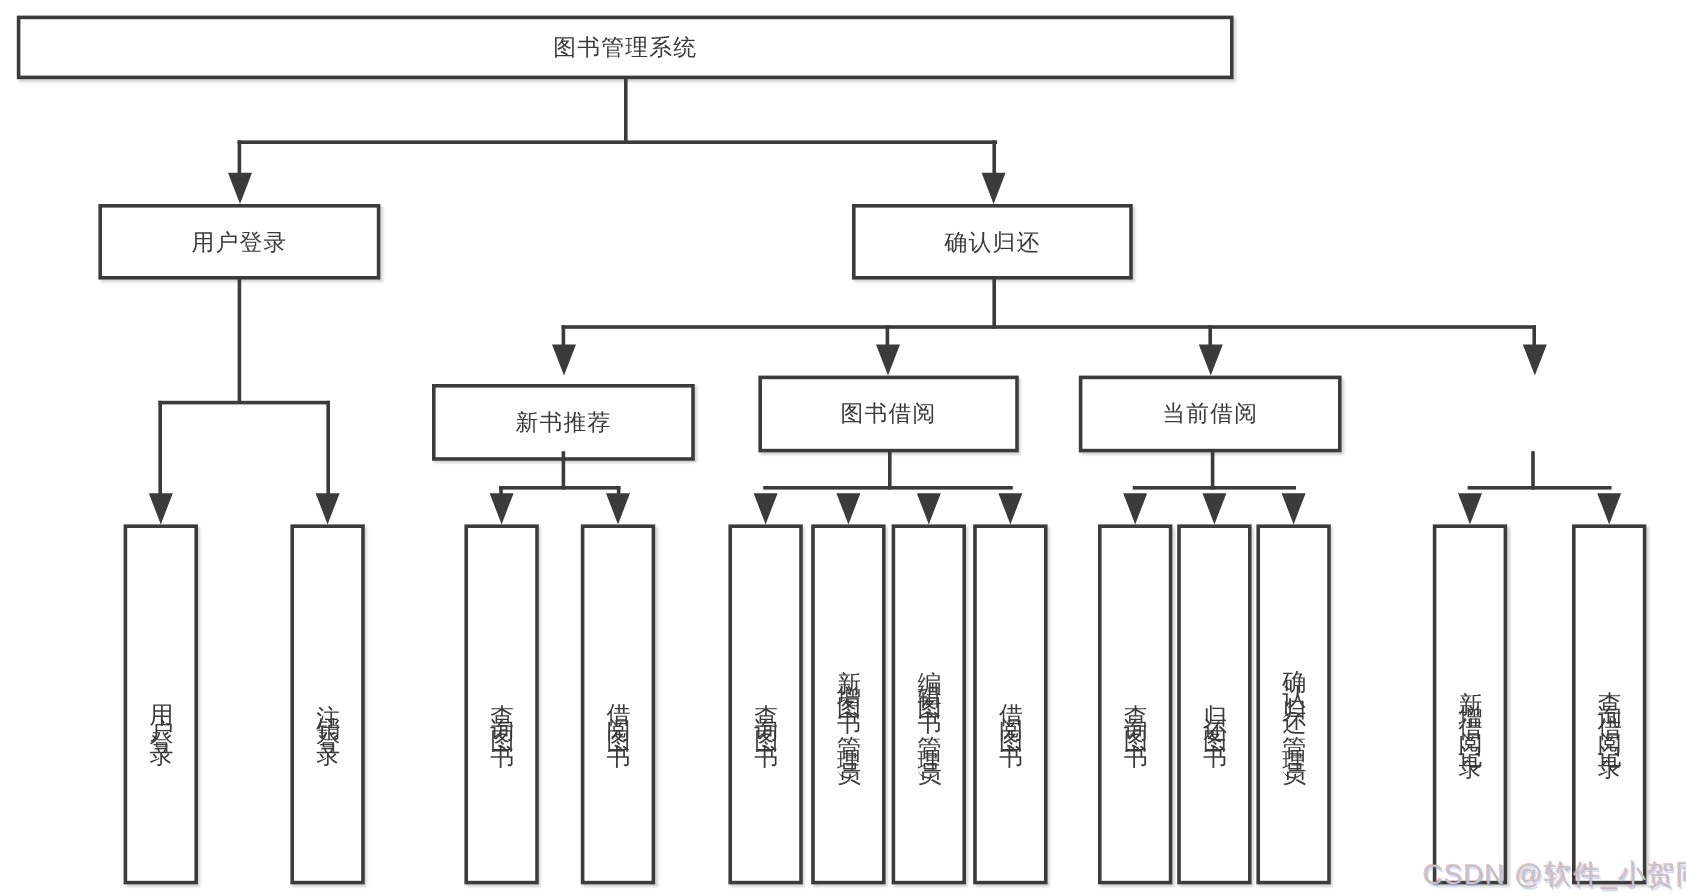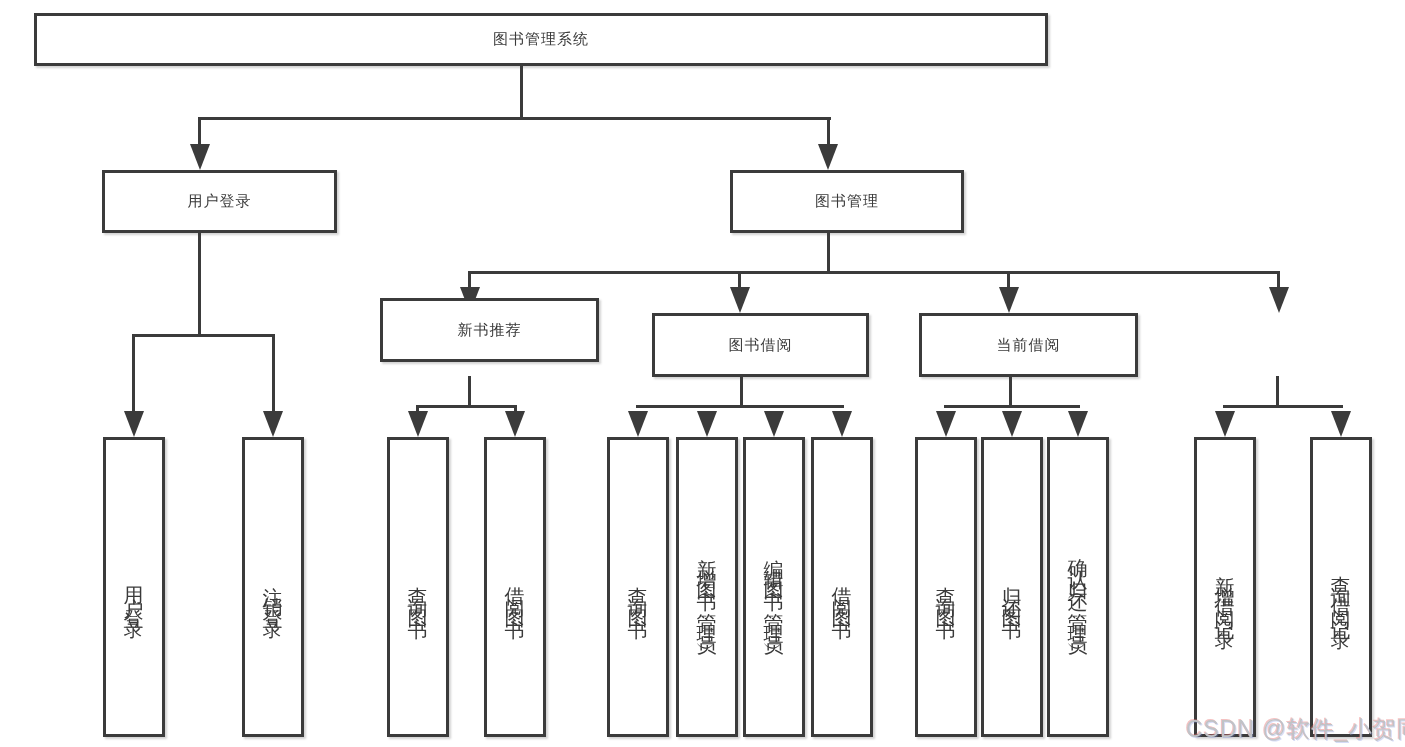--- a/index.html
+++ b/index.html
@@ -12,21 +12,21 @@
   }
   .node{
     position:absolute;
     background:#ffffff;
     border:3px solid #3b3b3b;
     box-shadow:2px 2px 2px rgba(130,130,130,0.35);
     display:flex;align-items:center;justify-content:center;
     color:#3a3a3a;
     box-sizing:border-box;
   }
-  .hnode{font-size:15px;letter-spacing:1px;margin-left:20px;}
+  .hnode{font-size:19px;letter-spacing:1px;}
   .vnode{font-size:20px;}
   .vlabel{
     writing-mode:vertical-rl;
     text-orientation:mixed;
     letter-spacing:11px;
     line-height:1;
     margin-bottom:-11px;
   }
   .vline,.hline{position:absolute;background:#3b3b3b;}
   .vline{width:3px;}
@@ -61,42 +61,42 @@
   <div class="hline" style="left:198px;top:117px;width:633px;"></div>
   <div class="vline" style="left:198px;top:117px;height:33px;"></div>
   <div class="vline" style="left:827px;top:117px;height:33px;"></div>
   <div class="arrow" style="left:190px;top:144px;"></div>
   <div class="arrow" style="left:818px;top:144px;"></div>
 
   <div class="node hnode" style="left:82px;top:170px;width:235px;height:63px;">
     <span>用户登录</span>
   </div>
   <div class="node hnode" style="left:710px;top:170px;width:234px;height:63px;">
-    <span>图书管理</span>
+    <span>确认归还</span>
   </div>
 
   <div class="vline" style="left:198px;top:232px;height:104px;"></div>
   <div class="hline" style="left:132px;top:334px;width:143px;"></div>
   <div class="vline" style="left:132px;top:334px;height:82px;"></div>
   <div class="vline" style="left:272px;top:334px;height:82px;"></div>
   <div class="arrow" style="left:124px;top:411px;"></div>
   <div class="arrow" style="left:263px;top:411px;"></div>
 
   <div class="vline" style="left:827px;top:232px;height:42px;"></div>
   <div class="hline" style="left:468px;top:271px;width:812px;"></div>
   <div class="vline" style="left:468px;top:271px;height:22px;"></div>
   <div class="vline" style="left:738px;top:271px;height:22px;"></div>
   <div class="vline" style="left:1007px;top:271px;height:22px;"></div>
   <div class="vline" style="left:1277px;top:271px;height:22px;"></div>
   <div class="arrow" style="left:460px;top:287px;"></div>
   <div class="arrow" style="left:730px;top:287px;"></div>
   <div class="arrow" style="left:999px;top:287px;"></div>
   <div class="arrow" style="left:1269px;top:287px;"></div>
 
-  <div class="node hnode" style="left:360px;top:298px;width:219px;height:64px;align-items:center;">
+  <div class="node hnode" style="left:360px;top:320px;width:219px;height:64px;align-items:center;">
     <span>新书推荐</span>
   </div>
   <div class="node hnode" style="left:899px;top:313px;width:219px;height:64px;">
     <span>当前借阅</span>
   </div>
   <div class="node hnode" style="left:632px;top:313px;width:217px;height:64px;">
     <span>图书借阅</span>
   </div>
 
   <div class="vline" style="left:468px;top:376px;height:32px;"></div>

